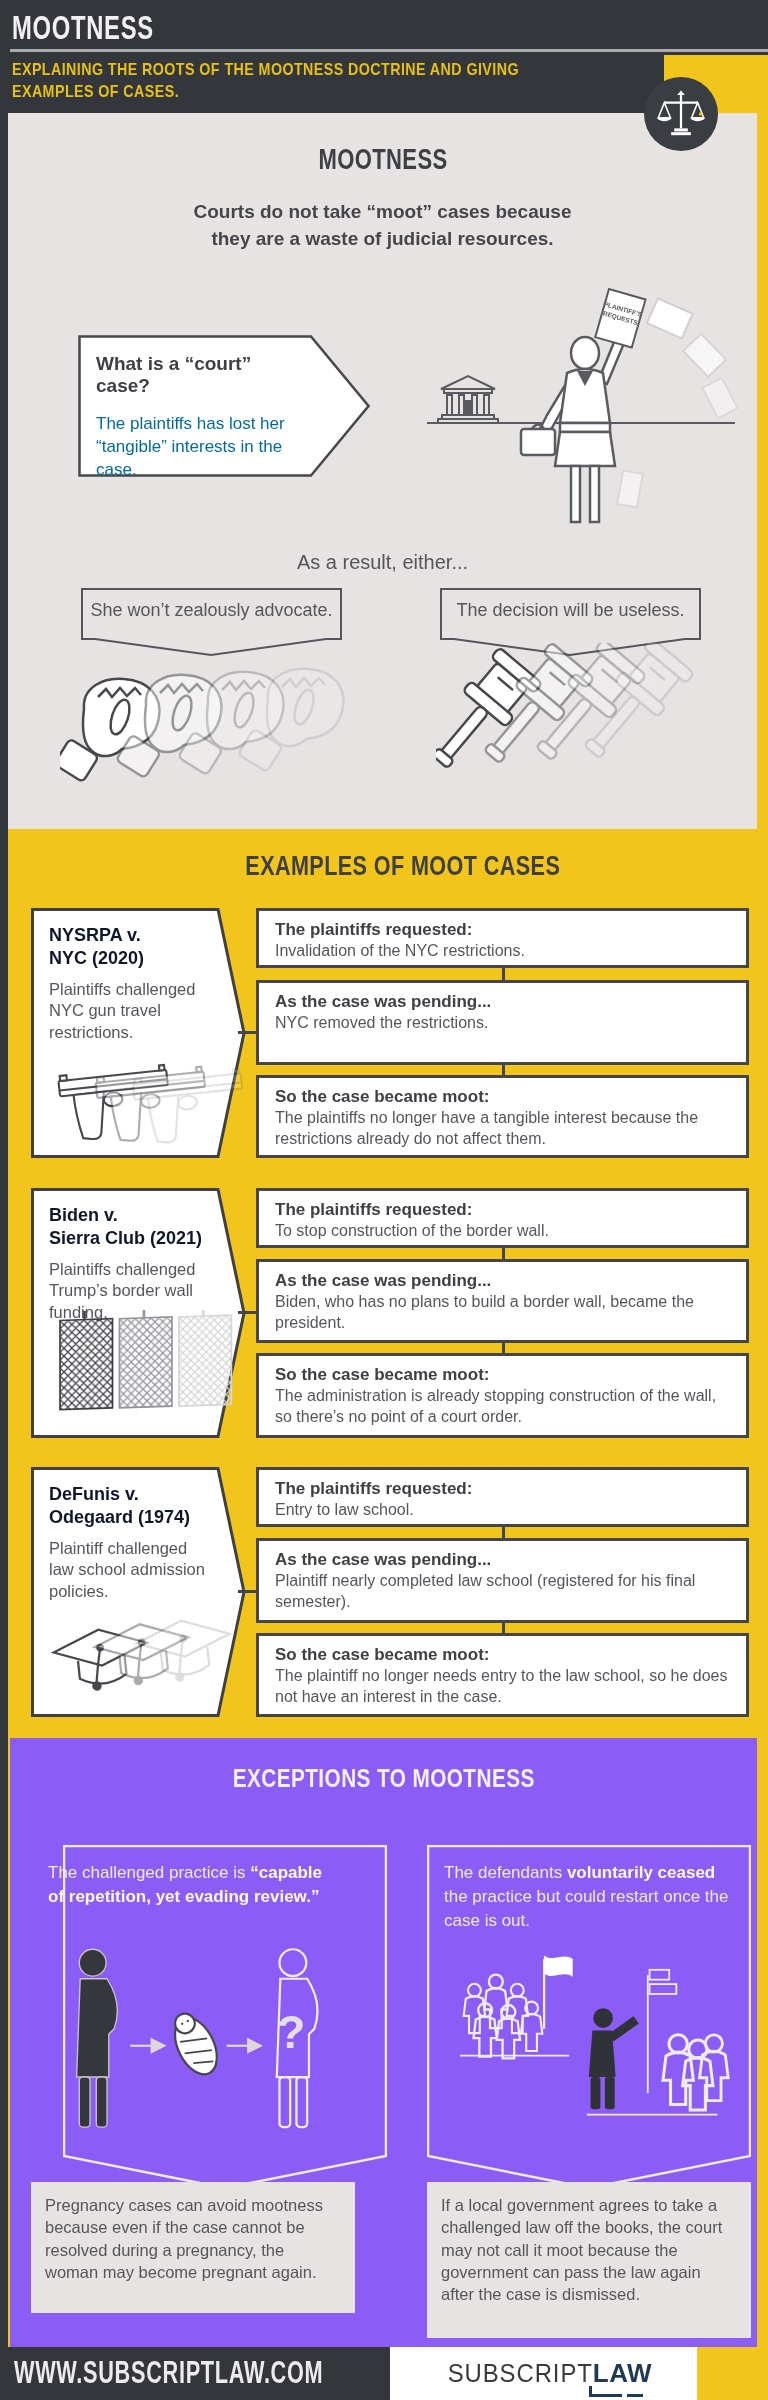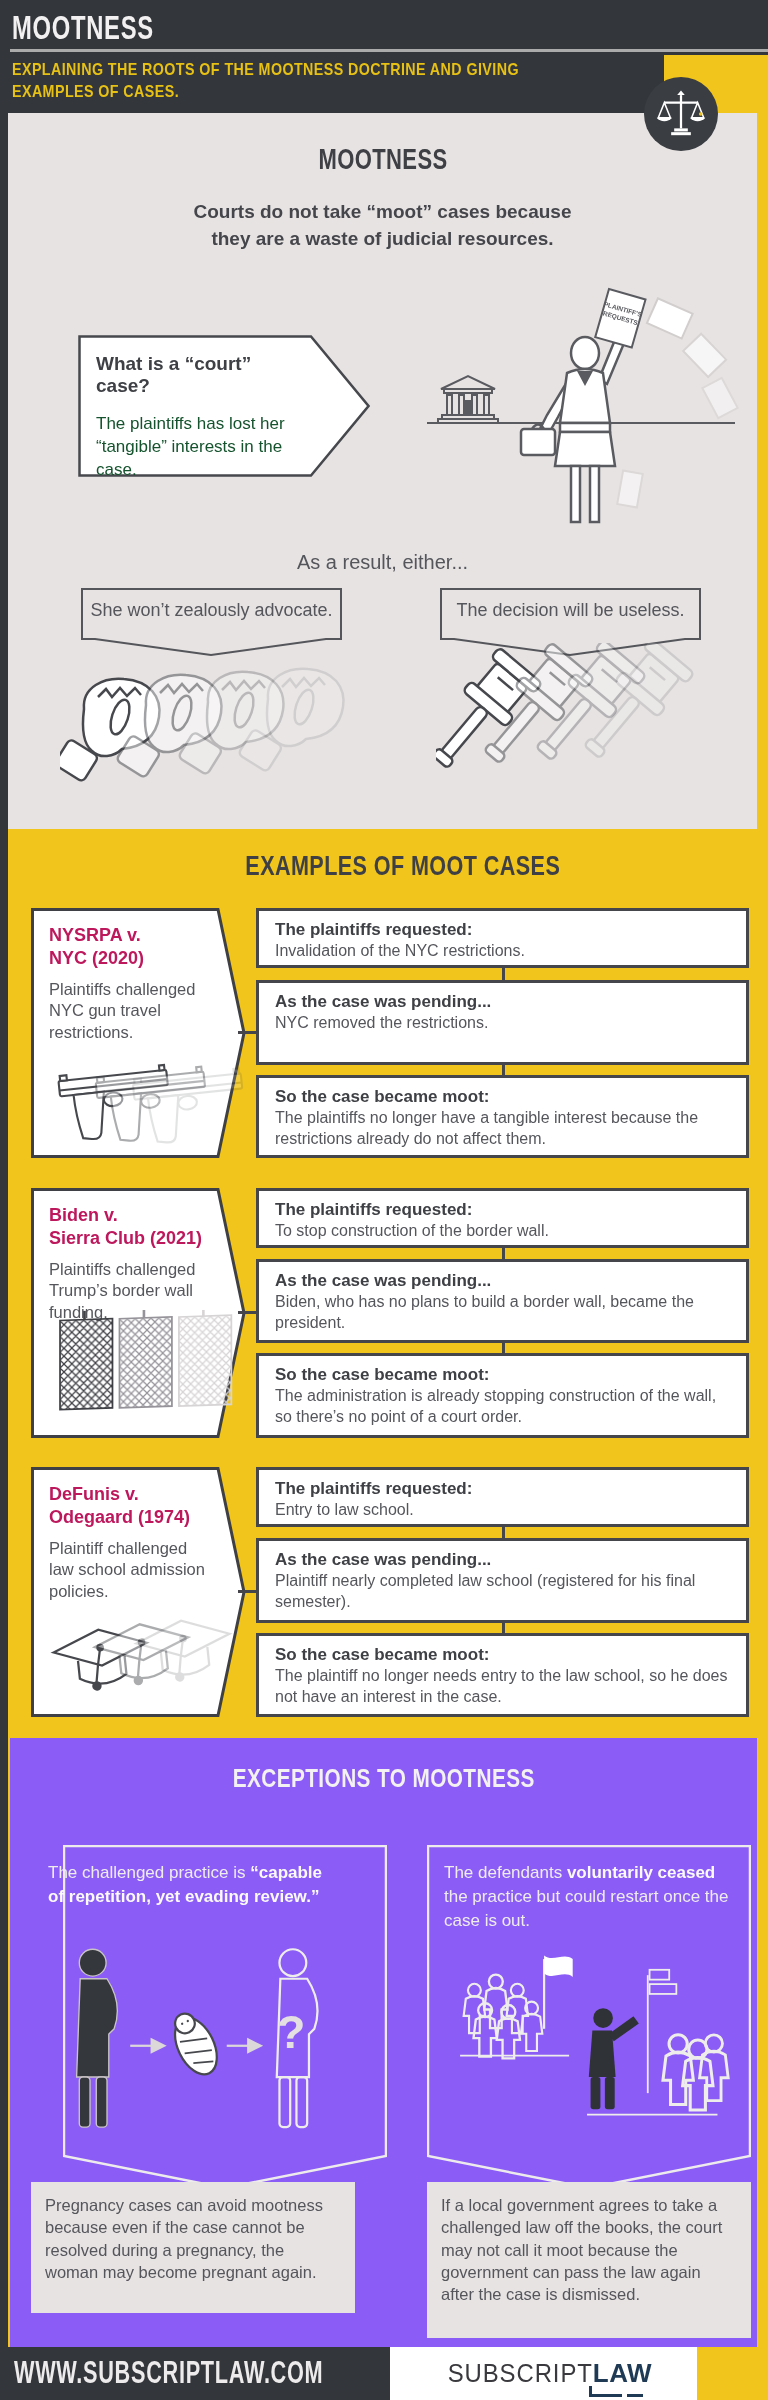--- a/index.html
+++ b/index.html
@@ -15,30 +15,30 @@
   .yellow-corner{left:664px;top:55px;width:104px;height:58px;background:#F1C51B;}
   .badge{left:644px;top:77px;width:74px;height:74px;border-radius:50%;background:#3A3D42;display:flex;align-items:center;justify-content:center;}
   
   .light-panel{left:8px;top:113px;width:749px;height:716px;background:#E7E3E3;}
   .yellow-strip{left:757px;top:113px;width:11px;height:716px;background:#F1C51B;}
   .intro-heading{top:30px;font-size:29px;color:#3E4045;}
   .lead{top:86px;left:0;width:100%;text-align:center;font-weight:bold;font-size:19px;line-height:1.4;color:#45464B;white-space:pre-line;}
   .qcard{left:70px;top:222px;width:292px;height:142px;}
   .qcard-text{left:18px;top:18px;width:200px;}
   .qcard-title{font-weight:bold;font-size:19px;color:#3E4045;}
-  .qcard-body{margin-top:16px;font-size:17px;line-height:1.35;color:#14532d;}
+  .qcard-body{margin-top:16px;font-size:17px;line-height:1.35;color:#0369a1;}
   .result-label{top:438px;left:0;width:100%;text-align:center;font-size:20px;color:#55565C;}
   .bubble{width:261px;height:68px;}
   .bubble-text{position:absolute;left:0;top:12px;width:100%;text-align:center;font-size:18px;color:#55565C;}
   
   .yellow-section{left:8px;top:829px;width:760px;height:1518px;background:#F1C51B;}
   .yellow-heading{top:22px;font-size:27px;color:#3E4045;padding-left:20px;}
   .pent{left:23px;width:215px;height:250px;}
   .pent-content{position:absolute;left:18px;top:16px;width:160px;}
-  .pent-title{font-weight:bold;font-size:18px;line-height:1.25;color:#be185d;white-space:pre-line;}
+  .pent-title{font-weight:bold;font-size:18px;line-height:1.25;color:#0f172a;white-space:pre-line;}
   .pent-desc{margin-top:10px;font-size:16.5px;line-height:1.3;color:#55565C;}
   .pent-icon{position:absolute;left:8px;bottom:10px;}
   .step{left:248px;width:493px;background:#fff;border:3px solid #44464B;box-sizing:border-box;padding:8px 16px;}
   .step-label{font-weight:bold;font-size:17px;color:#3E4045;line-height:1.3;}
   .step-text{font-size:16px;color:#55565C;line-height:1.3;}
   .vconn{left:494px;width:3px;background:#44464B;}
   .hconn{left:230px;width:20px;height:3px;background:#44464B;}
   
   .gray-panel{left:10px;top:1738px;width:747px;height:609px;background:#8b5cf6;}
   .gray-heading{top:25px;font-size:26px;color:#F3F1F2;}

